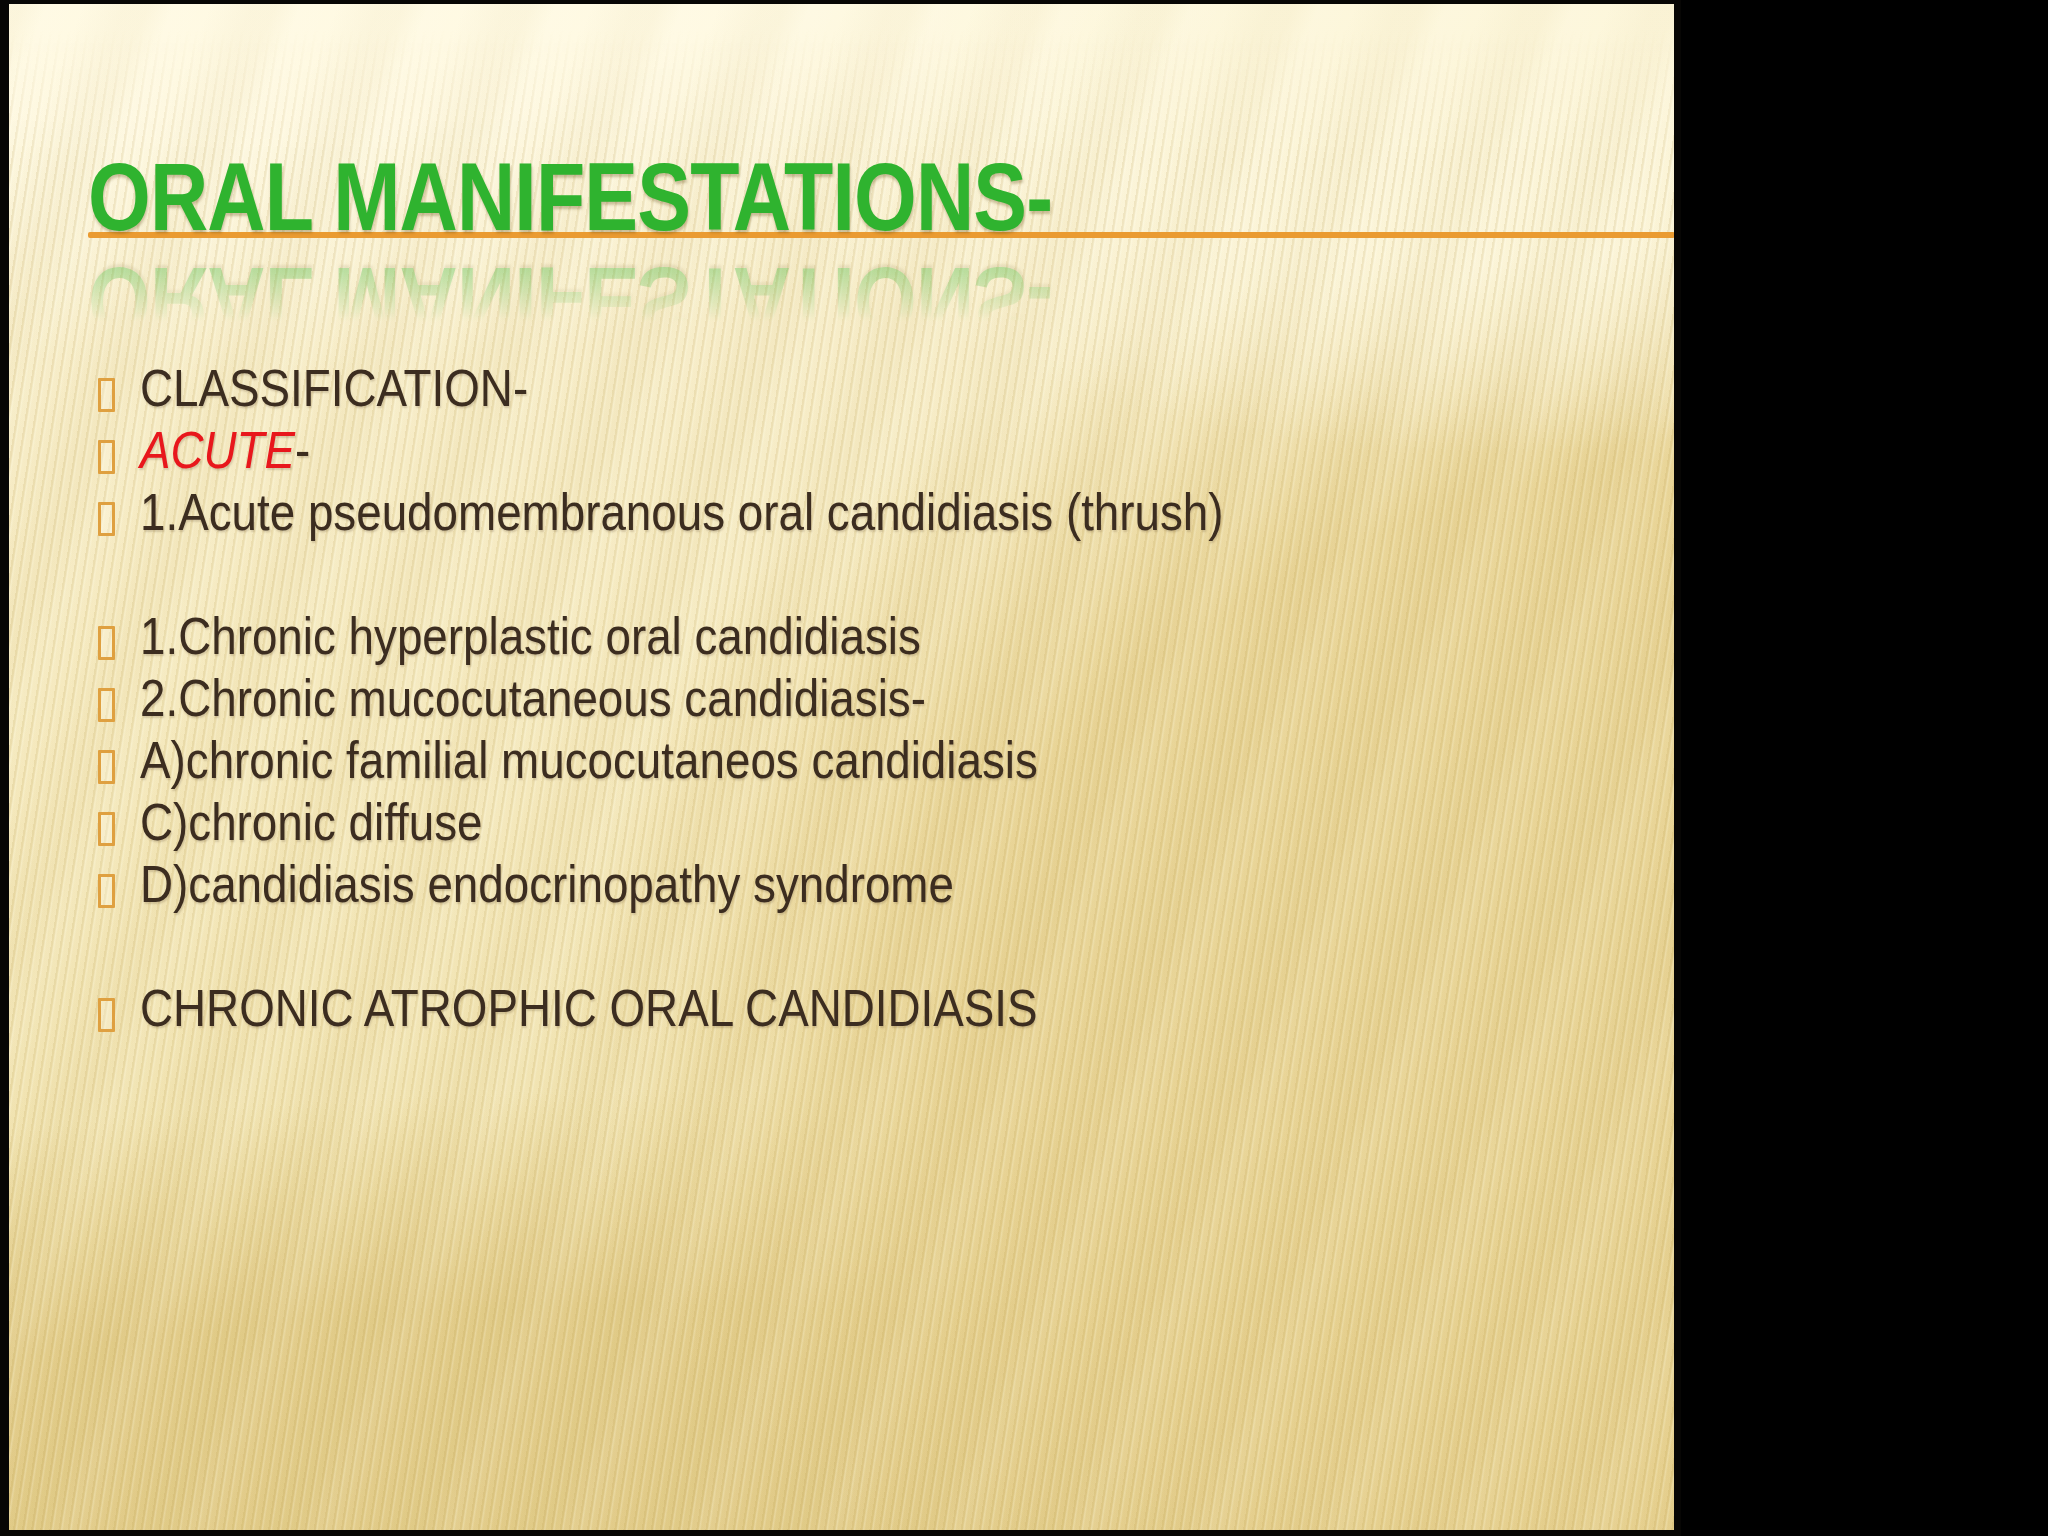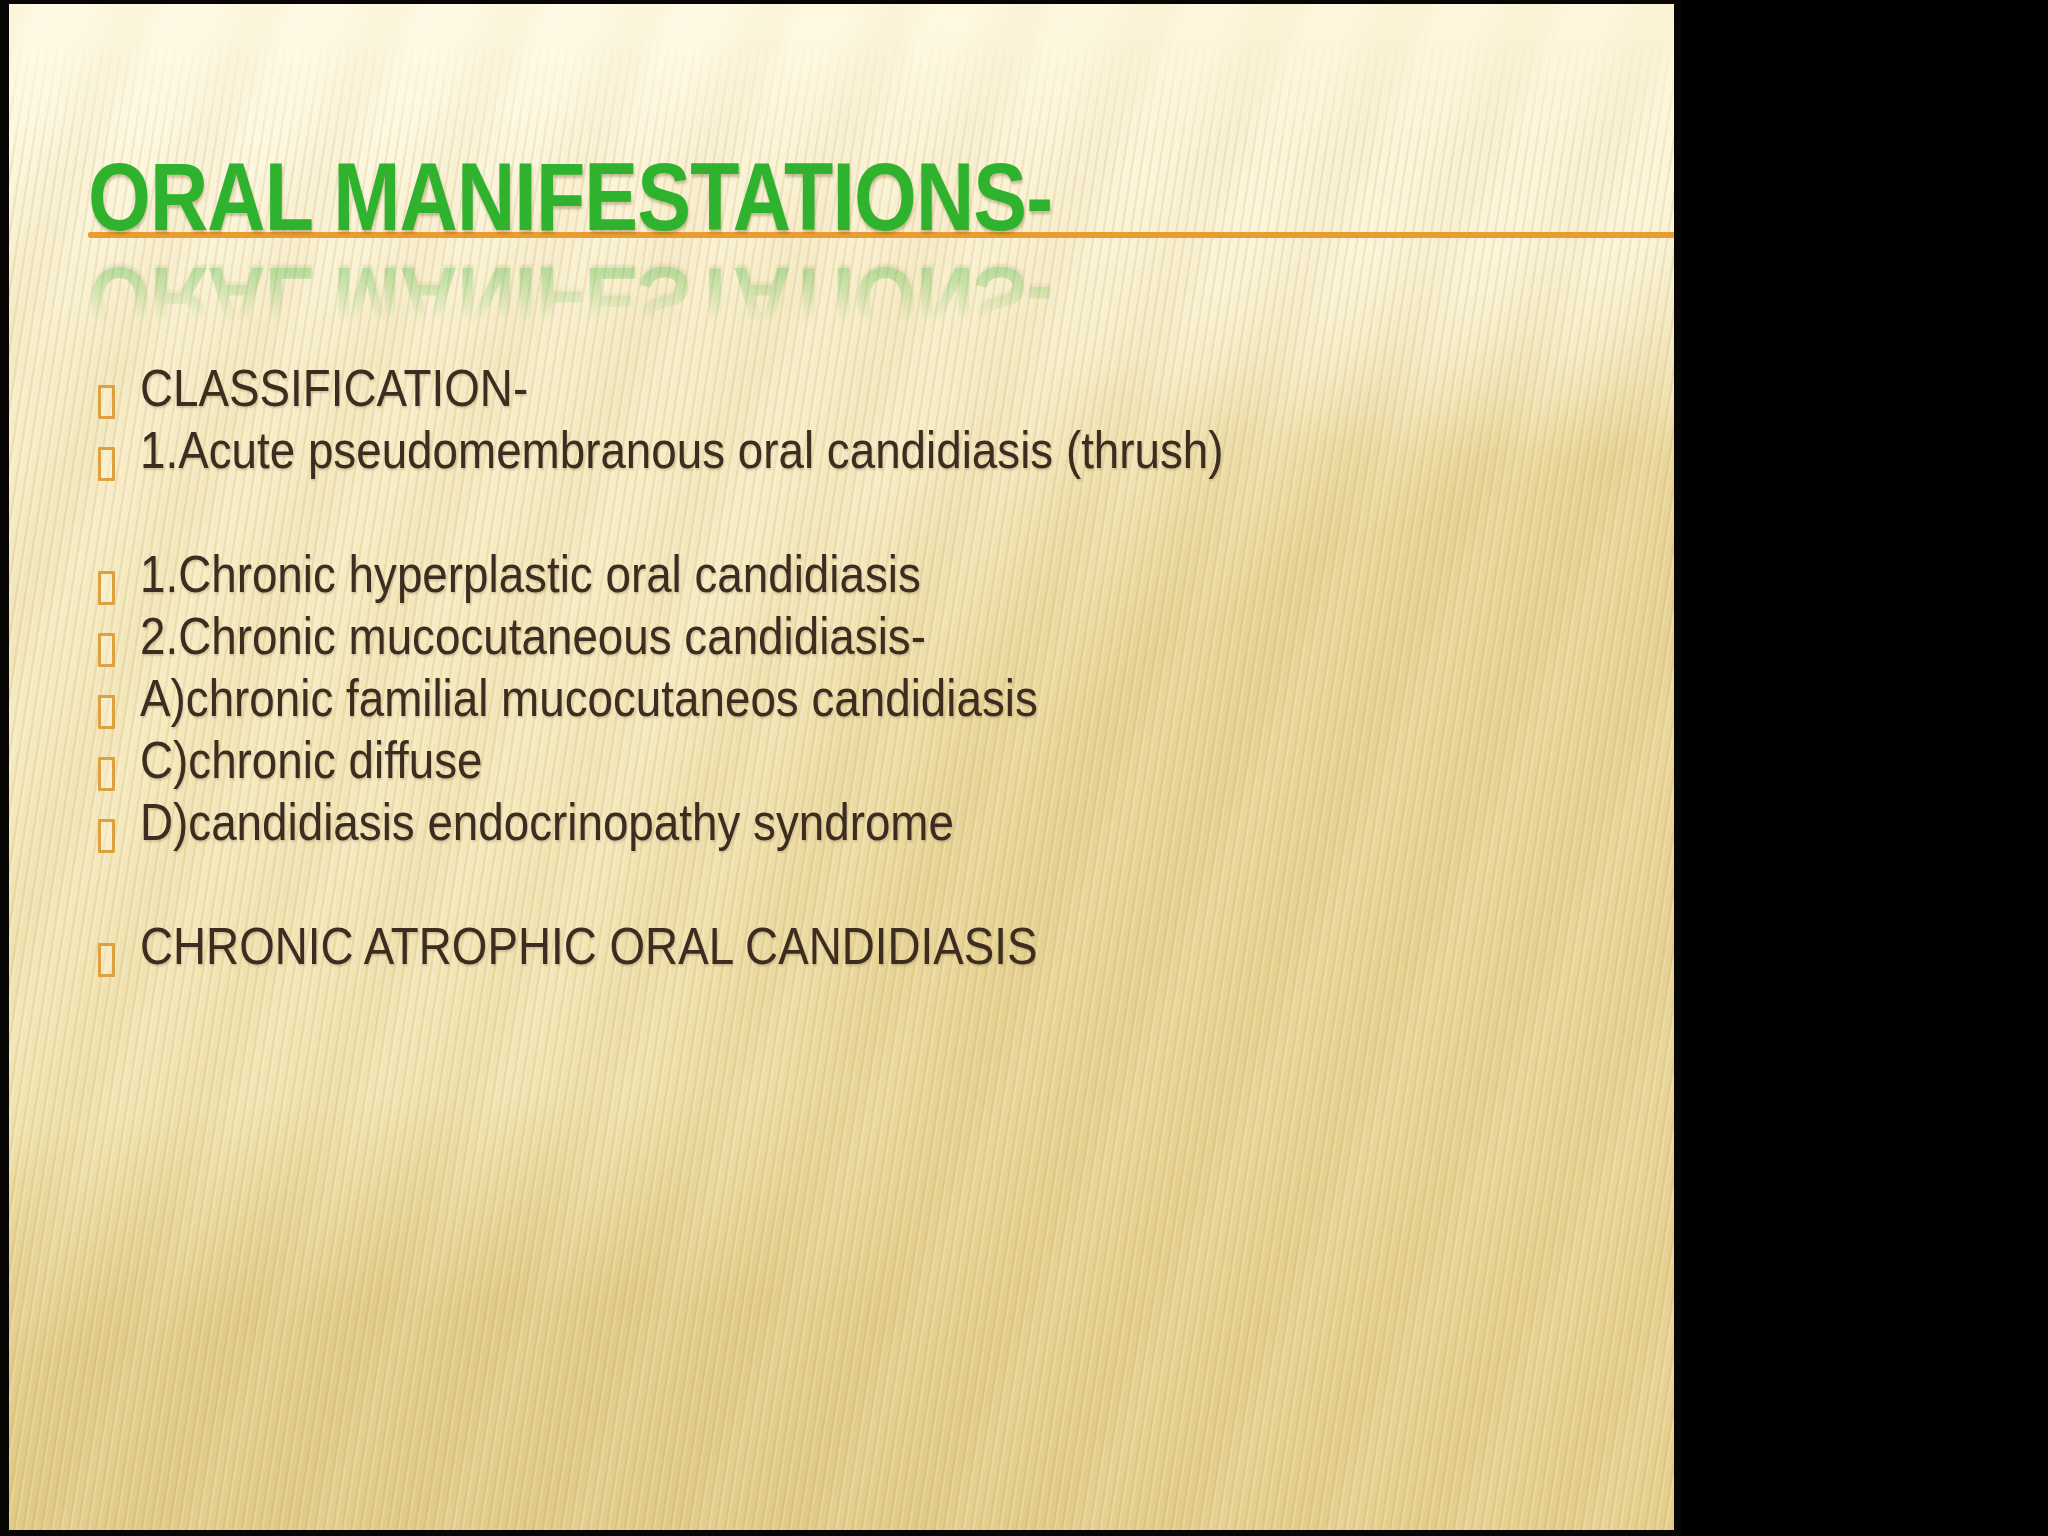--- a/index.html
+++ b/index.html
@@ -62,21 +62,21 @@
     text-shadow: 1px 3px 3px rgba(90,65,10,0.30);
     -webkit-box-reflect: below 4px linear-gradient(rgba(0,0,0,0) 30%, rgba(0,0,0,0.40) 95%);
   }
 
   
   .bullet-list {
     position: absolute;
     left: 90px; top: 357px;
     z-index: 3;
   }
-  .row { display: flex; height: 62px; align-items: flex-end; padding-left: 8px; }
+  .row { display: flex; height: 62px; align-items: center; padding-left: 8px; }
   .bullet {
     flex: none;
     width: 11px; height: 28px;
     border: 3px solid #dfa040;
     border-radius: 1px;
     margin-top: 13px;
     background: rgba(255,250,230,0.35);
   }
   .row-text {
     margin-left: 25px;
@@ -110,20 +110,24 @@
 
   <div class="slide-title" style="color: rgb(47, 179, 47);">ORAL MANIFESTATIONS-</div>
 
   <div class="bullet-list">
       <div class="row">
       <span class="bullet" style="border-color: rgb(223, 160, 64);"></span>
       <span class="row-text"><span>CLASSIFICATION-</span></span>
     </div>
       <div class="row">
       <span class="bullet" style="border-color: rgb(223, 160, 64);"></span>
+      <span class="row-text"><span class="red" style="color: rgb(232, 23, 28);">ACUTE</span><span>-</span></span>
+    </div>
+      <div class="row">
+      <span class="bullet" style="border-color: rgb(223, 160, 64);"></span>
       <span class="row-text"><span>1.Acute pseudomembranous oral candidiasis (thrush)</span></span>
     </div>
       <div class="row">
       <span class="bullet" style="border-color: rgb(223, 160, 64); visibility: hidden;"></span>
       <span class="row-text"></span>
     </div>
       <div class="row">
       <span class="bullet" style="border-color: rgb(223, 160, 64);"></span>
       <span class="row-text"><span>1.Chronic hyperplastic oral candidiasis</span></span>
     </div>

